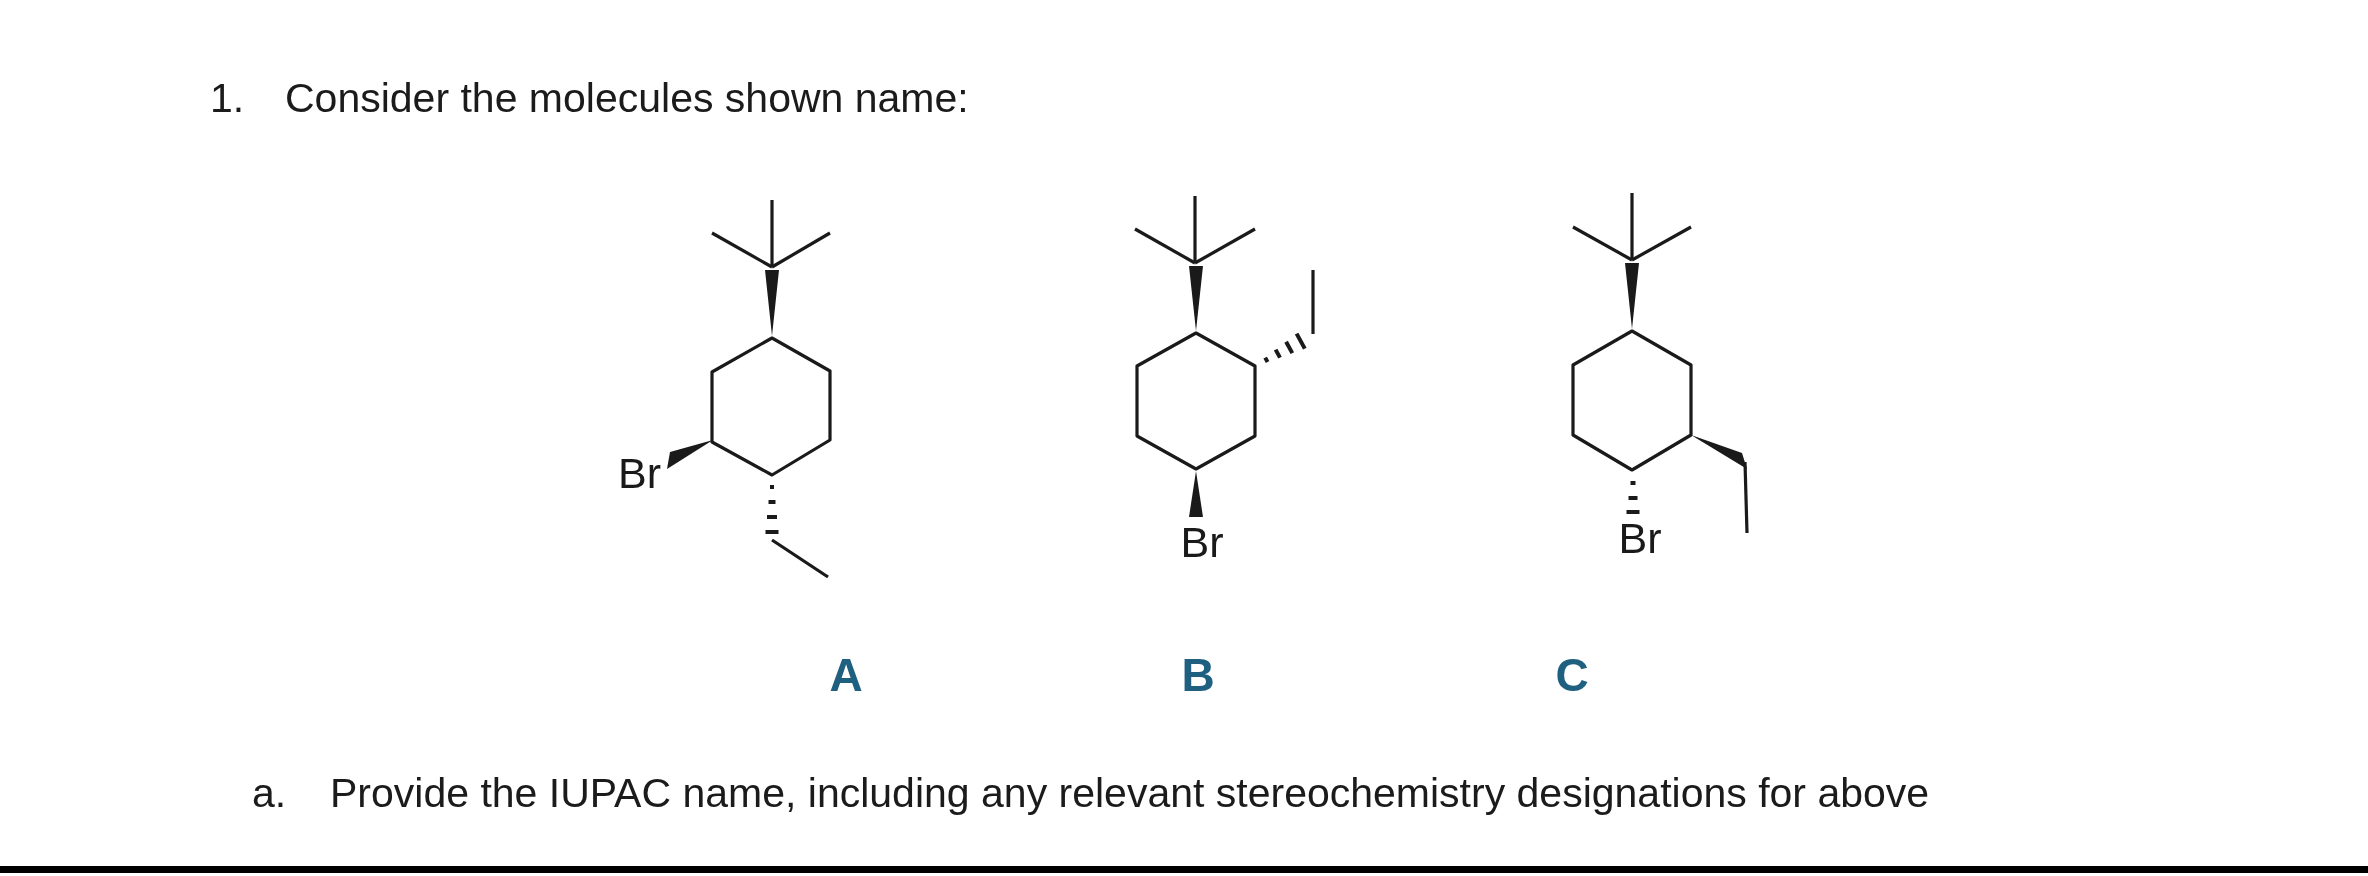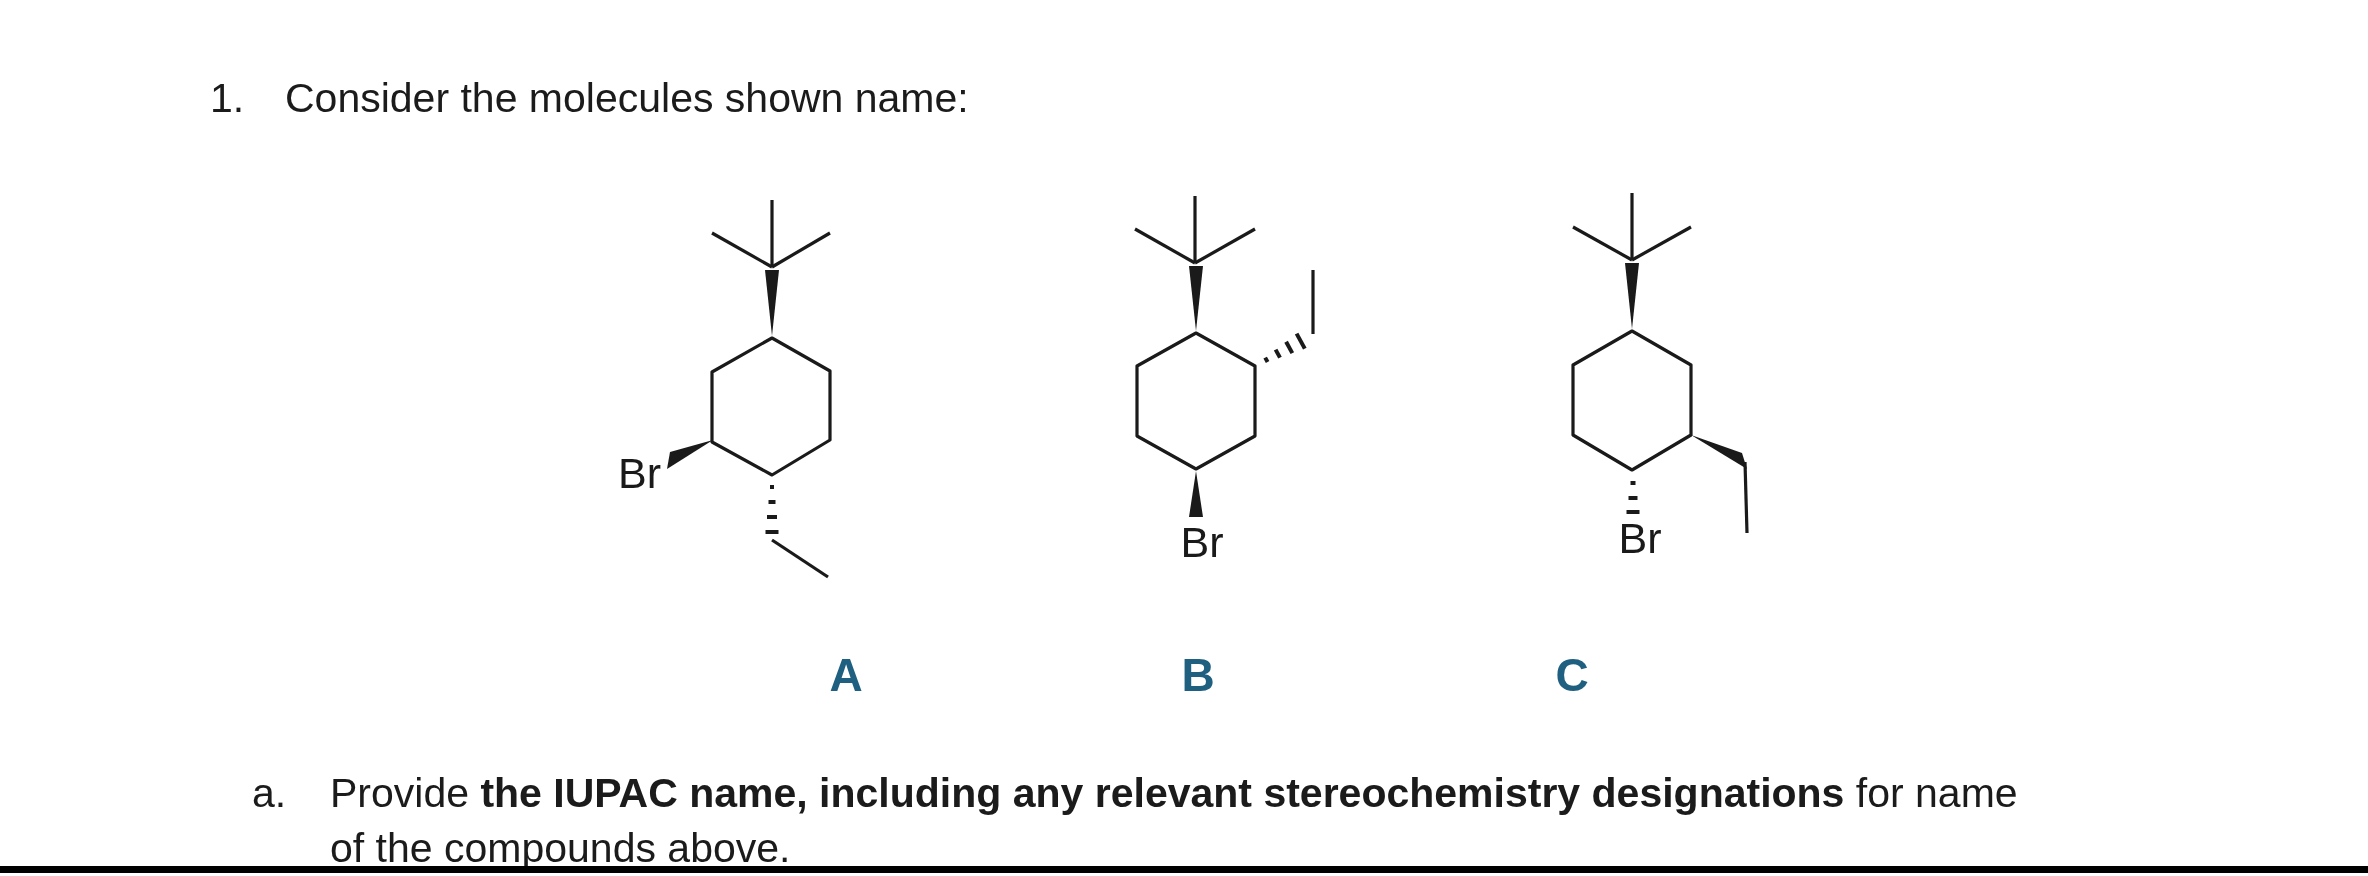--- a/index.html
+++ b/index.html
@@ -24,21 +24,21 @@
   .mol-label{
     position:absolute;top:652px;transform:translateX(-50%);
     font-size:46px;font-weight:700;line-height:46px;
     color:var(--label-color,#1f5f80);
   }
   .sub-question{
     position:absolute;left:252px;top:766px;
     font-size:41px;line-height:55px;display:flex;
   }
   .sub-letter{flex:0 0 78px;}
-  .sub-body b{font-weight:700;}
+  .sub-body b{font-weight:400;}
   .bottom-rule{
     position:absolute;left:0;top:866px;width:2368px;height:7px;
     background:var(--rule-color,#000000);
   }
 </style>
 </head>
 <body style="background: rgb(255, 255, 255);">
 
 <div>
 
@@ -109,20 +109,19 @@
     </g>
   </svg>
 
   <div class="mol-label" style="left:846px;">A</div>
   <div class="mol-label" style="left:1198px;">B</div>
   <div class="mol-label" style="left:1572px;">C</div>
 
   <div class="sub-question">
     <span class="sub-letter">a.</span>
     <div class="sub-body">
-      <span>Provide </span><b>the IUPAC name, including any relevant stereochemistry designations</b><span> for name</span><br>
-      <span>of the compounds above.</span>
+      <span>Provide </span><b>the IUPAC name, including any relevant stereochemistry designations</b><span> for above</span><br>
     </div>
   </div>
 
   <div class="bottom-rule"></div>
 
 </div>
 
 </body></html>

